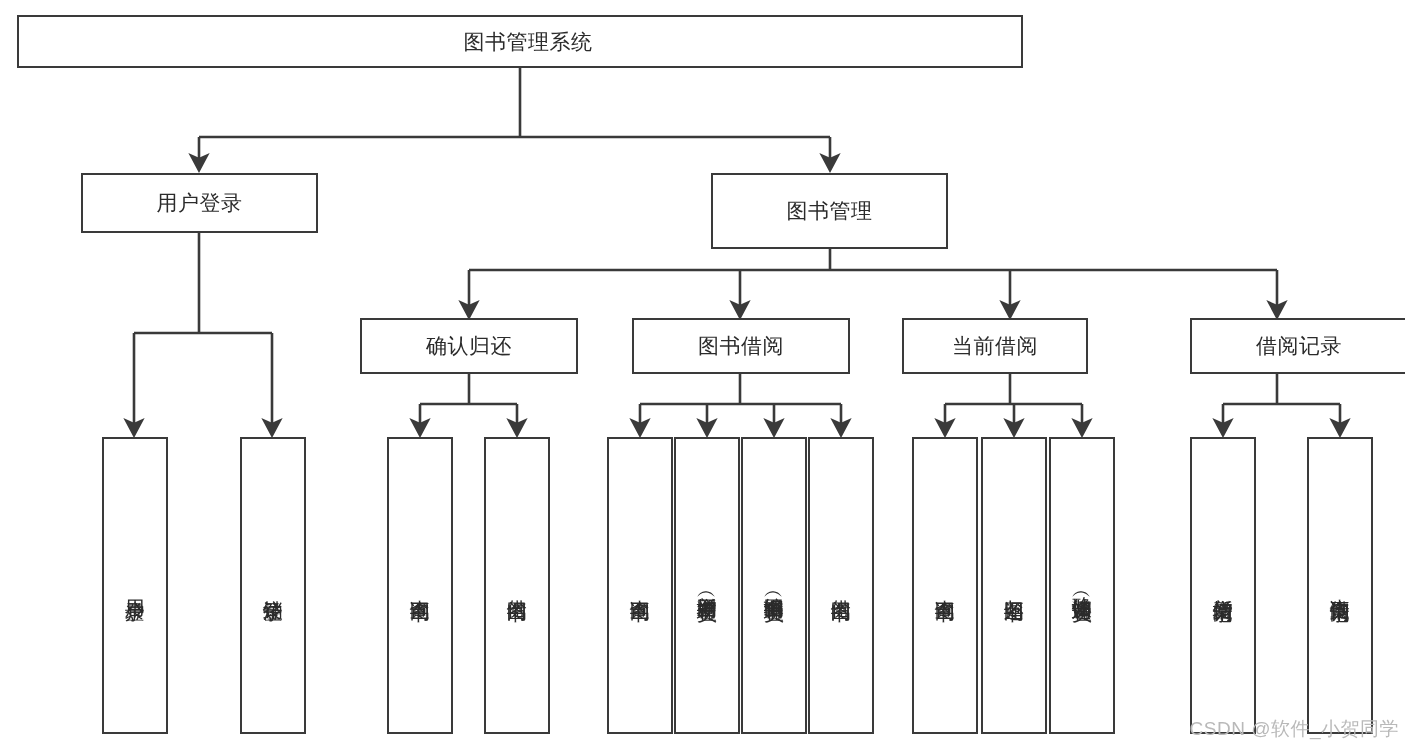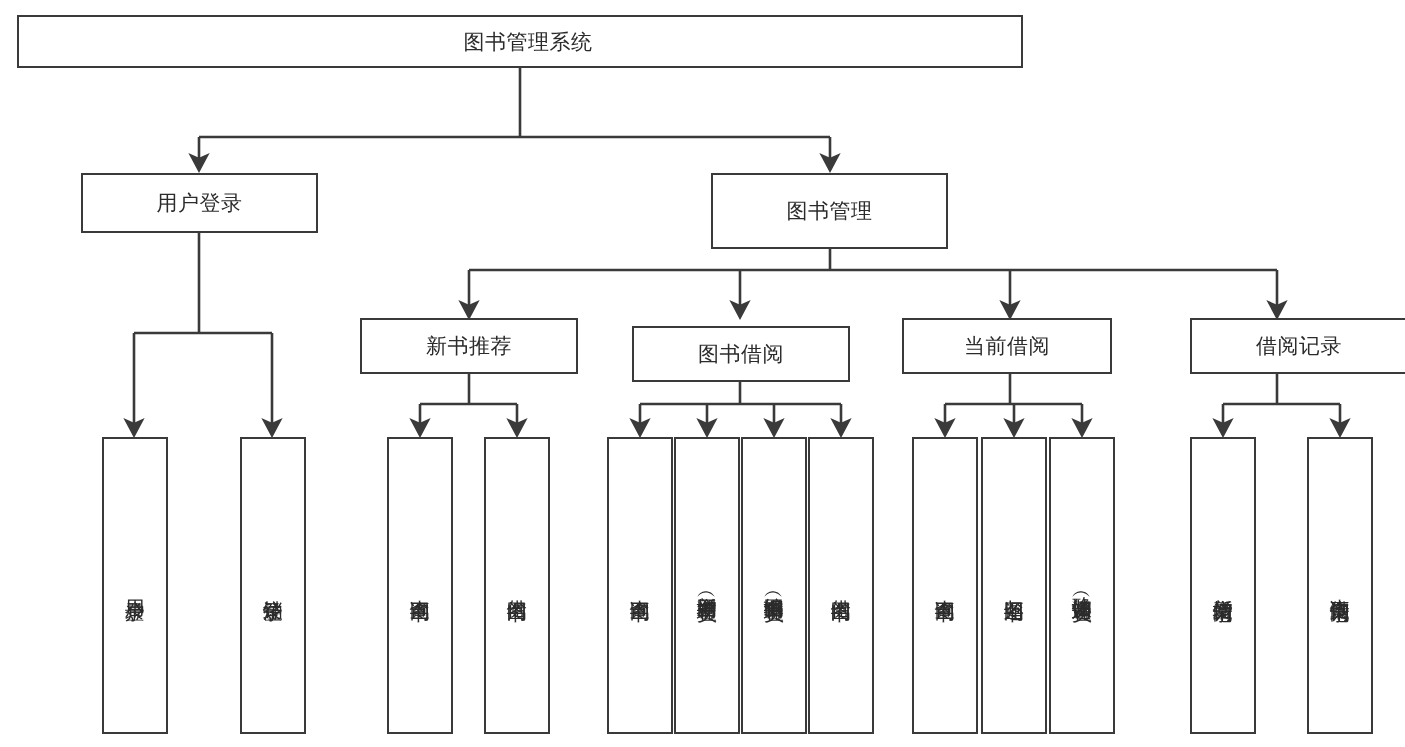--- a/index.html
+++ b/index.html
@@ -126,26 +126,26 @@
   </div>
 
   <div class="node" id="node-l2-0" style="left: 81px; top: 173px; width: 237px; height: 60px; border-color: rgb(58, 58, 58); background: rgb(255, 255, 255); color: rgb(43, 43, 43);">
     <span class="node-label">用户登录</span>
   </div>
   <div class="node" id="node-l2-1" style="left: 711px; top: 173px; width: 237px; height: 76px; border-color: rgb(58, 58, 58); background: rgb(255, 255, 255); color: rgb(43, 43, 43);">
     <span class="node-label">图书管理</span>
   </div>
 
   <div class="node" id="node-l3-0" style="left: 360px; top: 318px; width: 218px; height: 56px; border-color: rgb(58, 58, 58); background: rgb(255, 255, 255); color: rgb(43, 43, 43);">
-    <span class="node-label">新书推荐</span>
+    <span class="node-label">确认归还</span>
   </div>
-  <div class="node" id="node-l3-1" style="left: 632px; top: 326px; width: 218px; height: 56px; border-color: rgb(58, 58, 58); background: rgb(255, 255, 255); color: rgb(43, 43, 43);">
+  <div class="node" id="node-l3-1" style="left: 632px; top: 318px; width: 218px; height: 56px; border-color: rgb(58, 58, 58); background: rgb(255, 255, 255); color: rgb(43, 43, 43);">
     <span class="node-label">图书借阅</span>
   </div>
-  <div class="node" id="node-l3-2" style="left: 902px; top: 318px; width: 210px; height: 56px; border-color: rgb(58, 58, 58); background: rgb(255, 255, 255); color: rgb(43, 43, 43);">
+  <div class="node" id="node-l3-2" style="left: 902px; top: 318px; width: 186px; height: 56px; border-color: rgb(58, 58, 58); background: rgb(255, 255, 255); color: rgb(43, 43, 43);">
     <span class="node-label">当前借阅</span>
   </div>
   <div class="node" id="node-l3-3" style="left: 1170px; top: 318px; width: 218px; height: 56px; border-color: rgb(58, 58, 58); background: rgb(255, 255, 255); color: rgb(43, 43, 43); margin-left: 20px;">
     <span class="node-label">借阅记录</span>
   </div>
 
   <div class="node vertical" id="node-leaf-0" style="left: 102px; top: 437px; width: 66px; height: 297px; border-color: rgb(58, 58, 58); background: rgb(255, 255, 255); color: rgb(43, 43, 43);">
     <span class="node-label">用户登录</span>
   </div>
   <div class="node vertical" id="node-leaf-1" style="left: 240px; top: 437px; width: 66px; height: 297px; border-color: rgb(58, 58, 58); background: rgb(255, 255, 255); color: rgb(43, 43, 43);">
@@ -178,13 +178,14 @@
   <div class="node vertical" id="node-leaf-10" style="left: 1049px; top: 437px; width: 66px; height: 297px; border-color: rgb(58, 58, 58); background: rgb(255, 255, 255); color: rgb(43, 43, 43);">
     <span class="node-label">确认归还（管理员）</span>
   </div>
   <div class="node vertical" id="node-leaf-11" style="left: 1190px; top: 437px; width: 66px; height: 297px; border-color: rgb(58, 58, 58); background: rgb(255, 255, 255); color: rgb(43, 43, 43);">
     <span class="node-label">新增借阅记录</span>
   </div>
   <div class="node vertical" id="node-leaf-12" style="left: 1307px; top: 437px; width: 66px; height: 297px; border-color: rgb(58, 58, 58); background: rgb(255, 255, 255); color: rgb(43, 43, 43);">
     <span class="node-label">查询借阅记录</span>
   </div>
 
+  <div id="watermark" style="color: rgb(185, 185, 185);">CSDN @软件_小贺同学</div>
 </div>
 
 </body></html>

